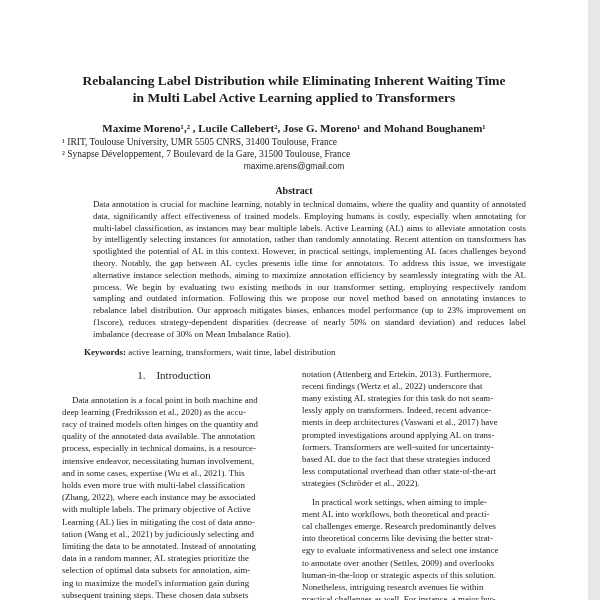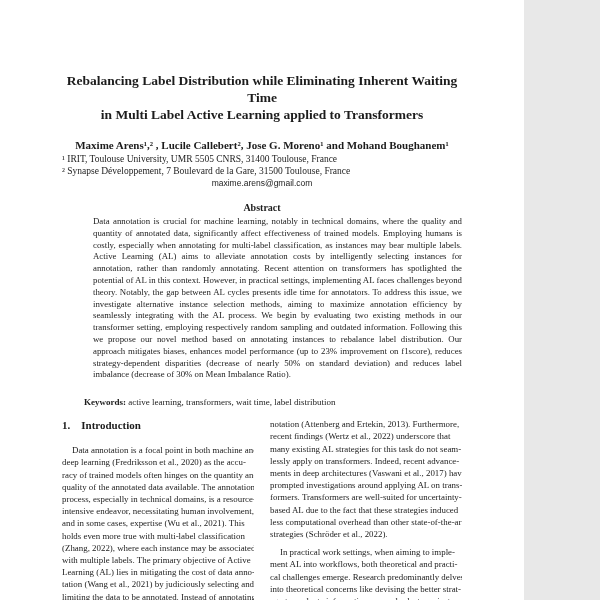--- a/index.html
+++ b/index.html
@@ -1,17 +1,17 @@
 <!DOCTYPE html>
 <html><head>
 <meta charset="utf-8">
 <style>
   html, body { margin: 0; padding: 0; background: #e8e8e8; }
   .page {
-    width: 524px; height: 600px;
+    width: 588px; height: 600px;
     background: #ffffff;
     overflow: hidden;
     font-family: "Liberation Serif", serif;
     color: #1c1c1c;
     box-sizing: border-box;
     padding: 0 62px;
   }
   .title {
     margin: 72px 0 0;
     font-size: 13.5px;
@@ -48,58 +48,58 @@
     text-align: center;
   }
   .abs-text {
     margin-top: 2px;
     font-size: 8.8px;
     line-height: 11.8px;
     text-align: justify;
     margin-left: 31px;
   }
   .keywords {
-    margin-top: 16px;
+    margin-top: 6px;
     font-size: 9px;
     line-height: 11px;
     padding-left: 22px;
   }
   .kw-label { font-weight: bold; }
   .cols {
     display: flex;
     gap: 16px;
     margin-top: 10px;
   }
   .col { width: 230px; overflow: hidden; }
   .sec-head {
-    text-align: left;
+    text-align: center;
     font-size: 11px;
     line-height: 13px;
-    font-weight: bold;
+    font-weight: normal;
     margin: 1px 0 12px;
   }
   .sec-num { margin-right: 11px; }
   .para {
     font-size: 8.9px;
     line-height: 12.2px;
     white-space: pre;
     margin: 0;
   }
   .indent { text-indent: 10px; }
   .para-gap { margin-top: 6px; }
 </style>
 </head>
 <body>
 
 <div class="page">
 
   <h1 class="title">Rebalancing Label Distribution while Eliminating Inherent Waiting Time
 in Multi Label Active Learning applied to Transformers</h1>
 
-  <div class="authors">Maxime Arens¹,² , Lucile Callebert², Jose G. Moreno¹ and Mohand Boughanem¹</div>
+  <div class="authors">Maxime Moreno¹,² , Lucile Callebert², Jose G. Moreno¹ and Mohand Boughanem¹</div>
 
   <div class="affil affil-first">¹ IRIT, Toulouse University, UMR 5505 CNRS, 31400 Toulouse, France</div>
   <div class="affil">² Synapse Développement, 7 Boulevard de la Gare, 31500 Toulouse, France</div>
 
   <div class="email">maxime.arens@gmail.com</div>
 
   <div class="abs-head">Abstract</div>
   <div class="abs-text">Data annotation is crucial for machine learning, notably in technical domains, where the quality and quantity of annotated data, significantly affect effectiveness of trained models. Employing humans is costly, especially when annotating for multi-label classification, as instances may bear multiple labels. Active Learning (AL) aims to alleviate annotation costs by intelligently selecting instances for annotation, rather than randomly annotating. Recent attention on transformers has spotlighted the potential of AL in this context. However, in practical settings, implementing AL faces challenges beyond theory. Notably, the gap between AL cycles presents idle time for annotators. To address this issue, we investigate alternative instance selection methods, aiming to maximize annotation efficiency by seamlessly integrating with the AL process. We begin by evaluating two existing methods in our transformer setting, employing respectively random sampling and outdated information. Following this we propose our novel method based on annotating instances to rebalance label distribution. Our approach mitigates biases, enhances model performance (up to 23% improvement on f1score), reduces strategy-dependent disparities (decrease of nearly 50% on standard deviation) and reduces label imbalance (decrease of 30% on Mean Imbalance Ratio).</div>
 
   <div class="keywords">

